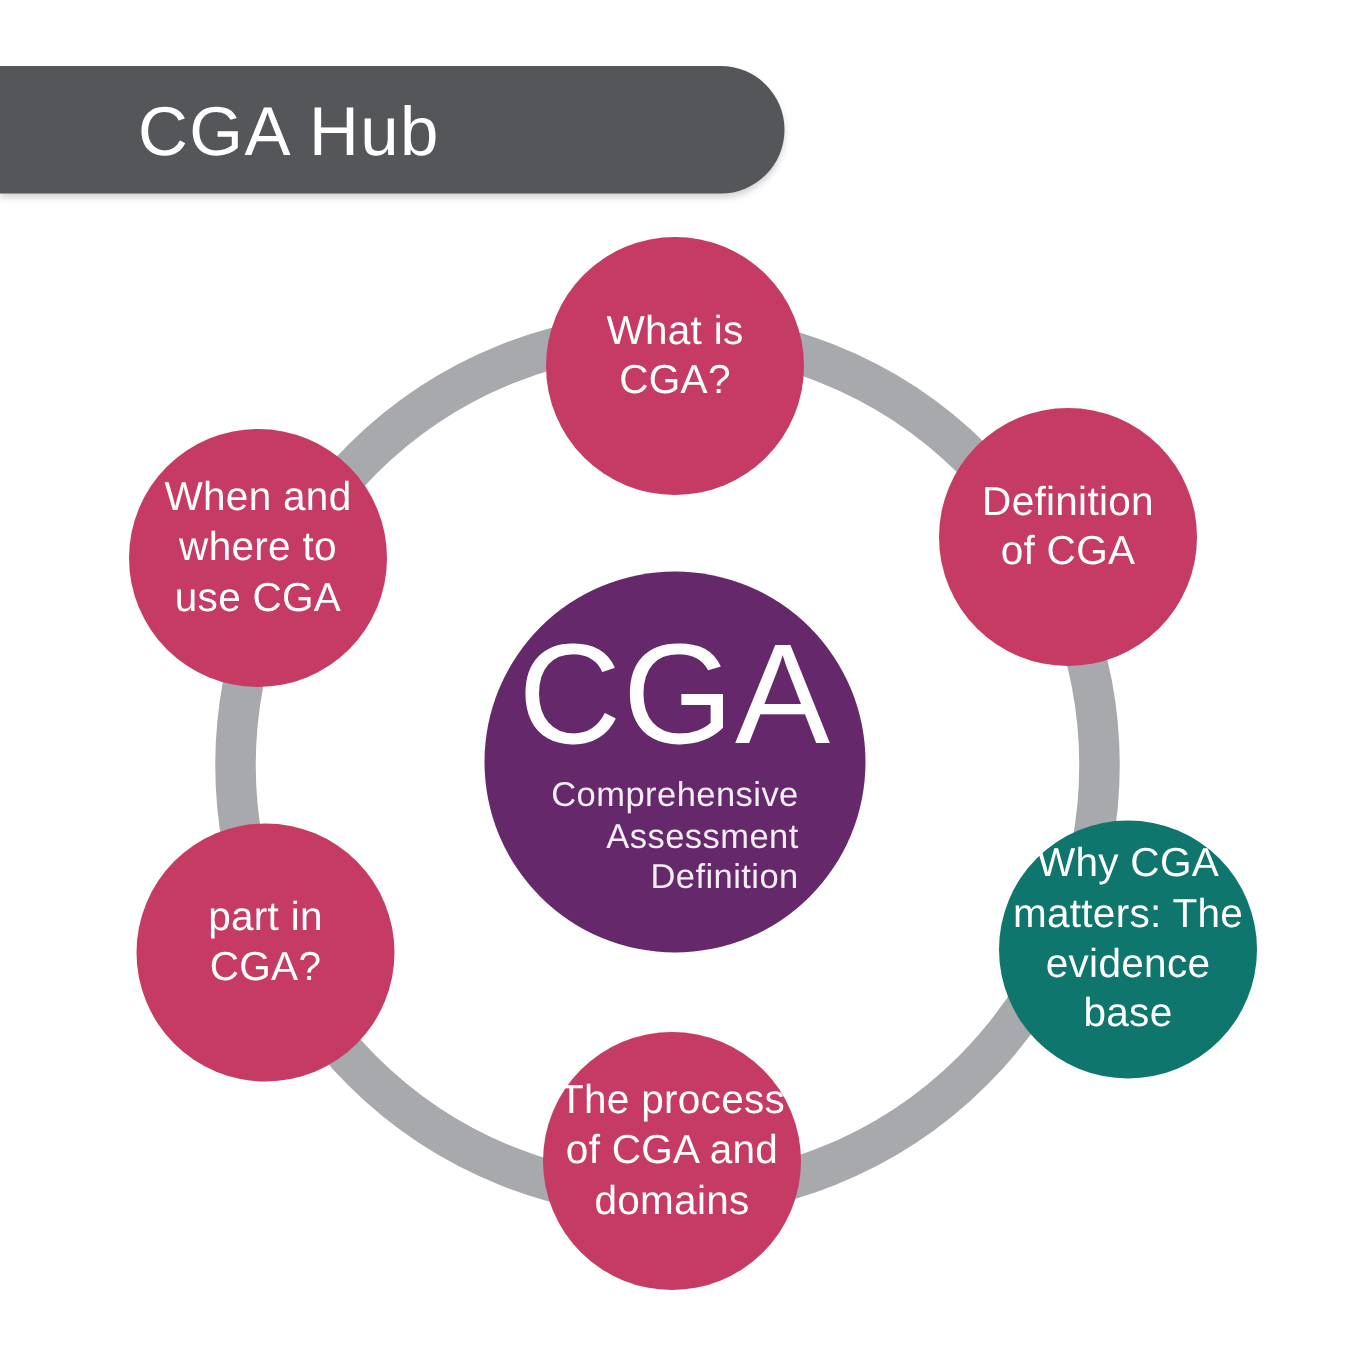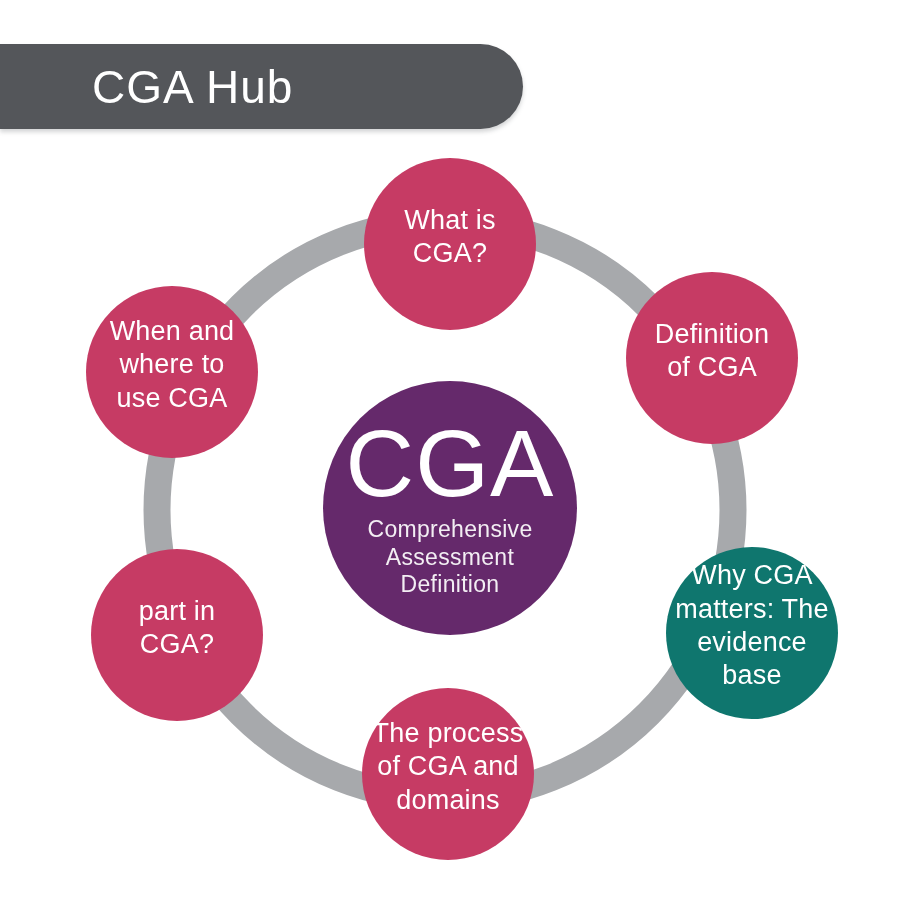--- a/index.html
+++ b/index.html
@@ -73,21 +73,21 @@
     left: 323px;
     top: 381px;
     width: 254px;
     height: 254px;
     border-radius: 50%;
     z-index: 3;
     display: flex;
     flex-direction: column;
     align-items: center;
     justify-content: center;
-    text-align: center;
+    text-align: right;
   }
   .center-title {
     color: #ffffff;
     font-size: 95px;
     font-weight: 300;
     line-height: 0.95;
     letter-spacing: 1px;
   }
   .center-subtitle {
     margin-top: 8px;

